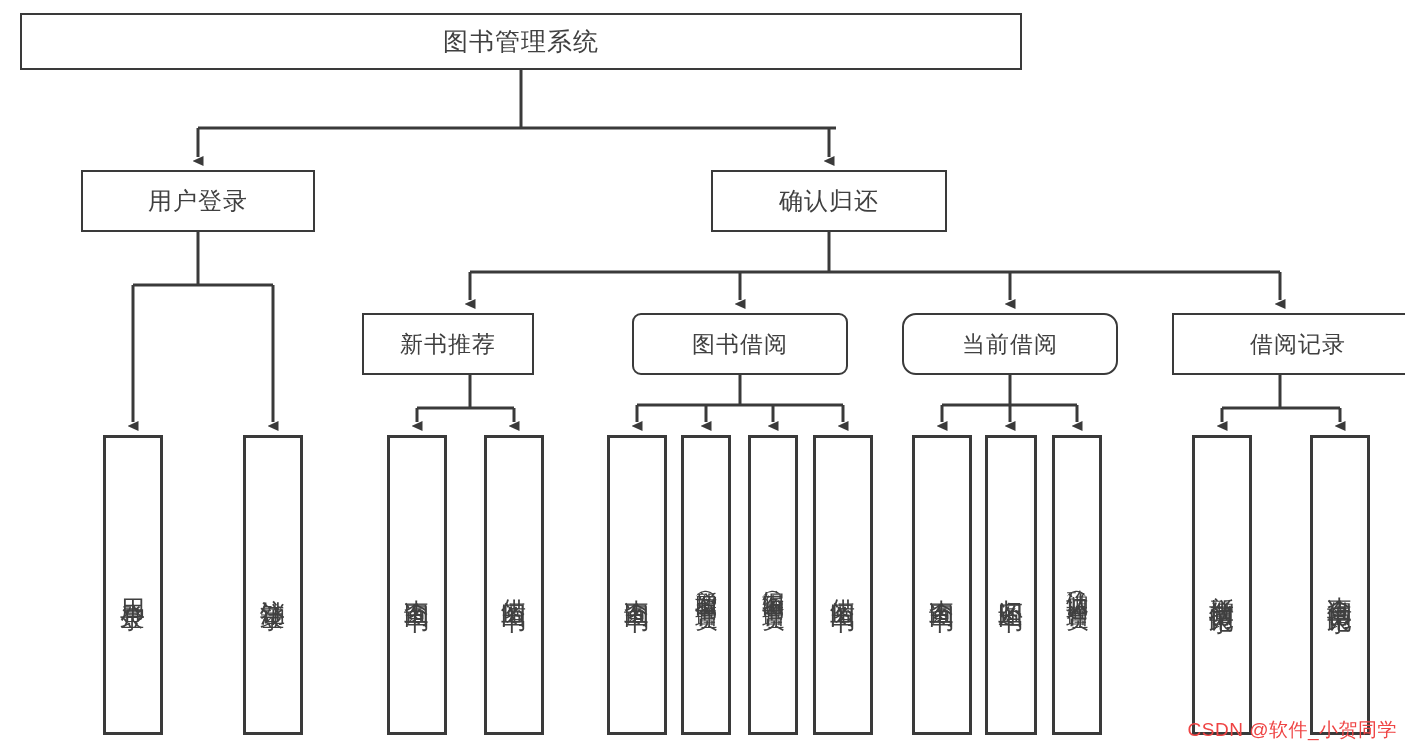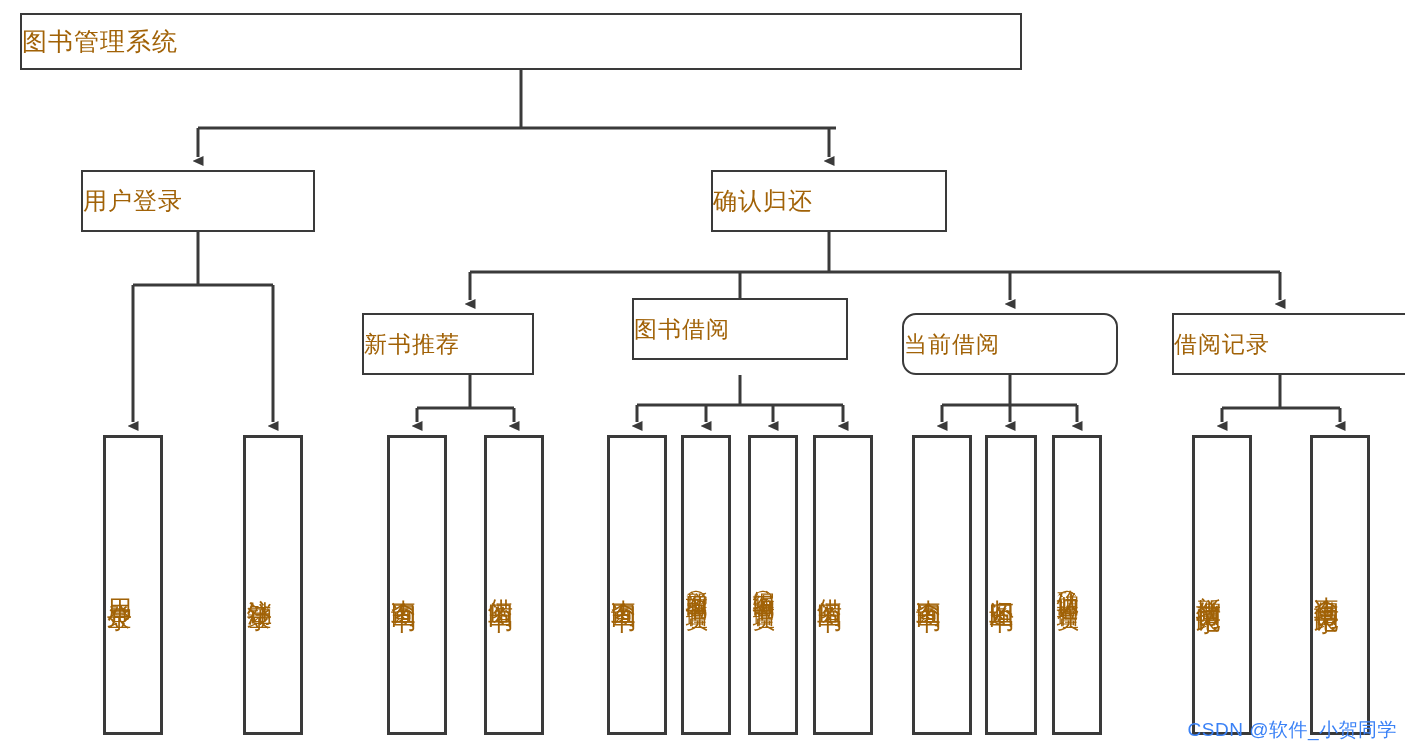--- a/index.html
+++ b/index.html
@@ -26,22 +26,22 @@
     height: 747px;
     pointer-events: none;
   }
   .node {
     position: absolute;
     box-sizing: border-box;
     background: #ffffff;
     border: 2.5px solid #3a3a3a;
     display: flex;
     align-items: center;
-    justify-content: flex-start;
-    color: #a16207;
+    justify-content: center;
+    color: #404040;
     text-align: center;
     z-index: 2;
   }
   .node.root {
     font-size: 25px;
     letter-spacing: 1px;
   }
   .node.l2 {
     font-size: 24px;
     letter-spacing: 1px;
@@ -64,21 +64,21 @@
   }
   .node .htext {
     display: block;
     white-space: nowrap;
   }
   .watermark {
     position: absolute;
     right: 8px;
     bottom: 4px;
     font-size: 19px;
-    color: #3b82f6;
+    color: #ef4444;
     letter-spacing: 0.5px;
     white-space: nowrap;
     z-index: 5;
   }
 </style>
 </head>
 <body>
 
 <div id="diagram">
 
@@ -139,21 +139,21 @@
   <div class="node l2" style="left:81px; top:170px; width:234px; height:62px;">
     <span class="htext">用户登录</span>
   </div>
   <div class="node l2" style="left:711px; top:170px; width:236px; height:62px;">
     <span class="htext">确认归还</span>
   </div>
 
   <div class="node l3" style="left:362px; top:313px; width:172px; height:62px;">
     <span class="htext">新书推荐</span>
   </div>
-  <div class="node l3" style="left:632px; top:298px; width:216px; height:62px;">
+  <div class="node l3" style="left:632px; top:313px; width:216px; height:62px;border-radius:9px;">
     <span class="htext">图书借阅</span>
   </div>
   <div class="node l3" style="left:902px; top:313px; width:216px; height:62px;border-radius:14px;">
     <span class="htext">当前借阅</span>
   </div>
   <div class="node l3" style="left:1172px; top:313px; width:252px; height:62px;">
     <span class="htext">借阅记录</span>
   </div>
 
   <div class="node leaf" style="left:103px; top:435px; width:60px; height:300px;">

